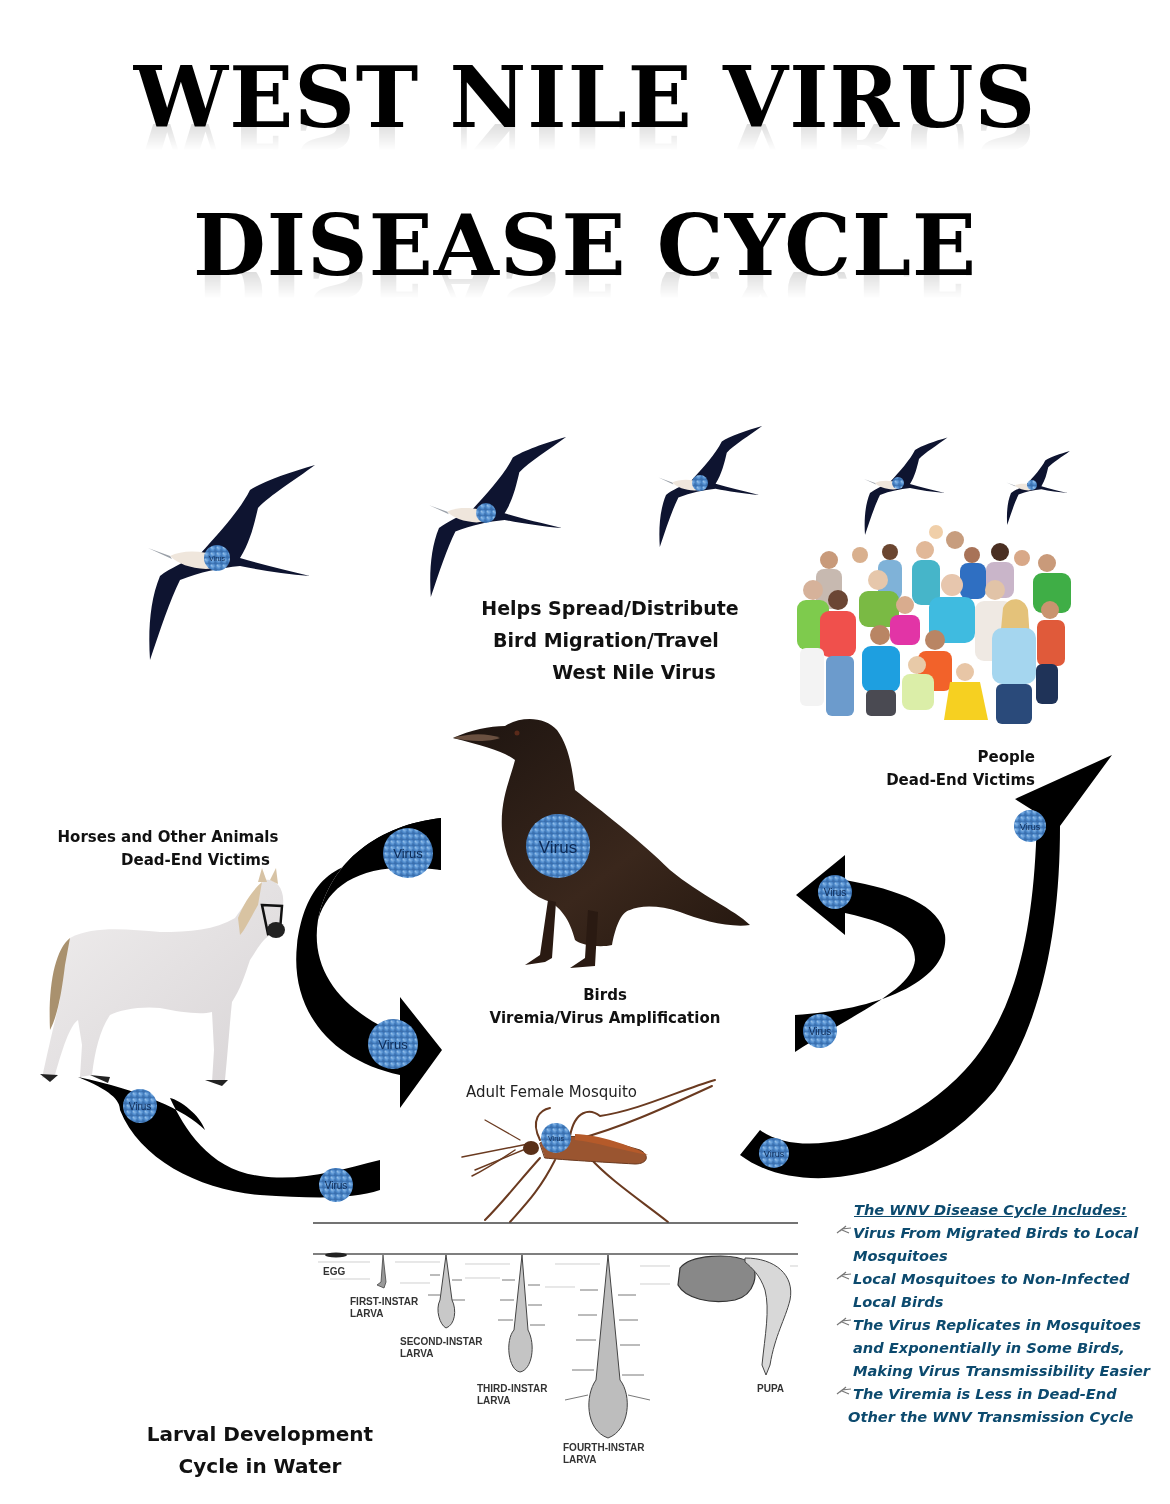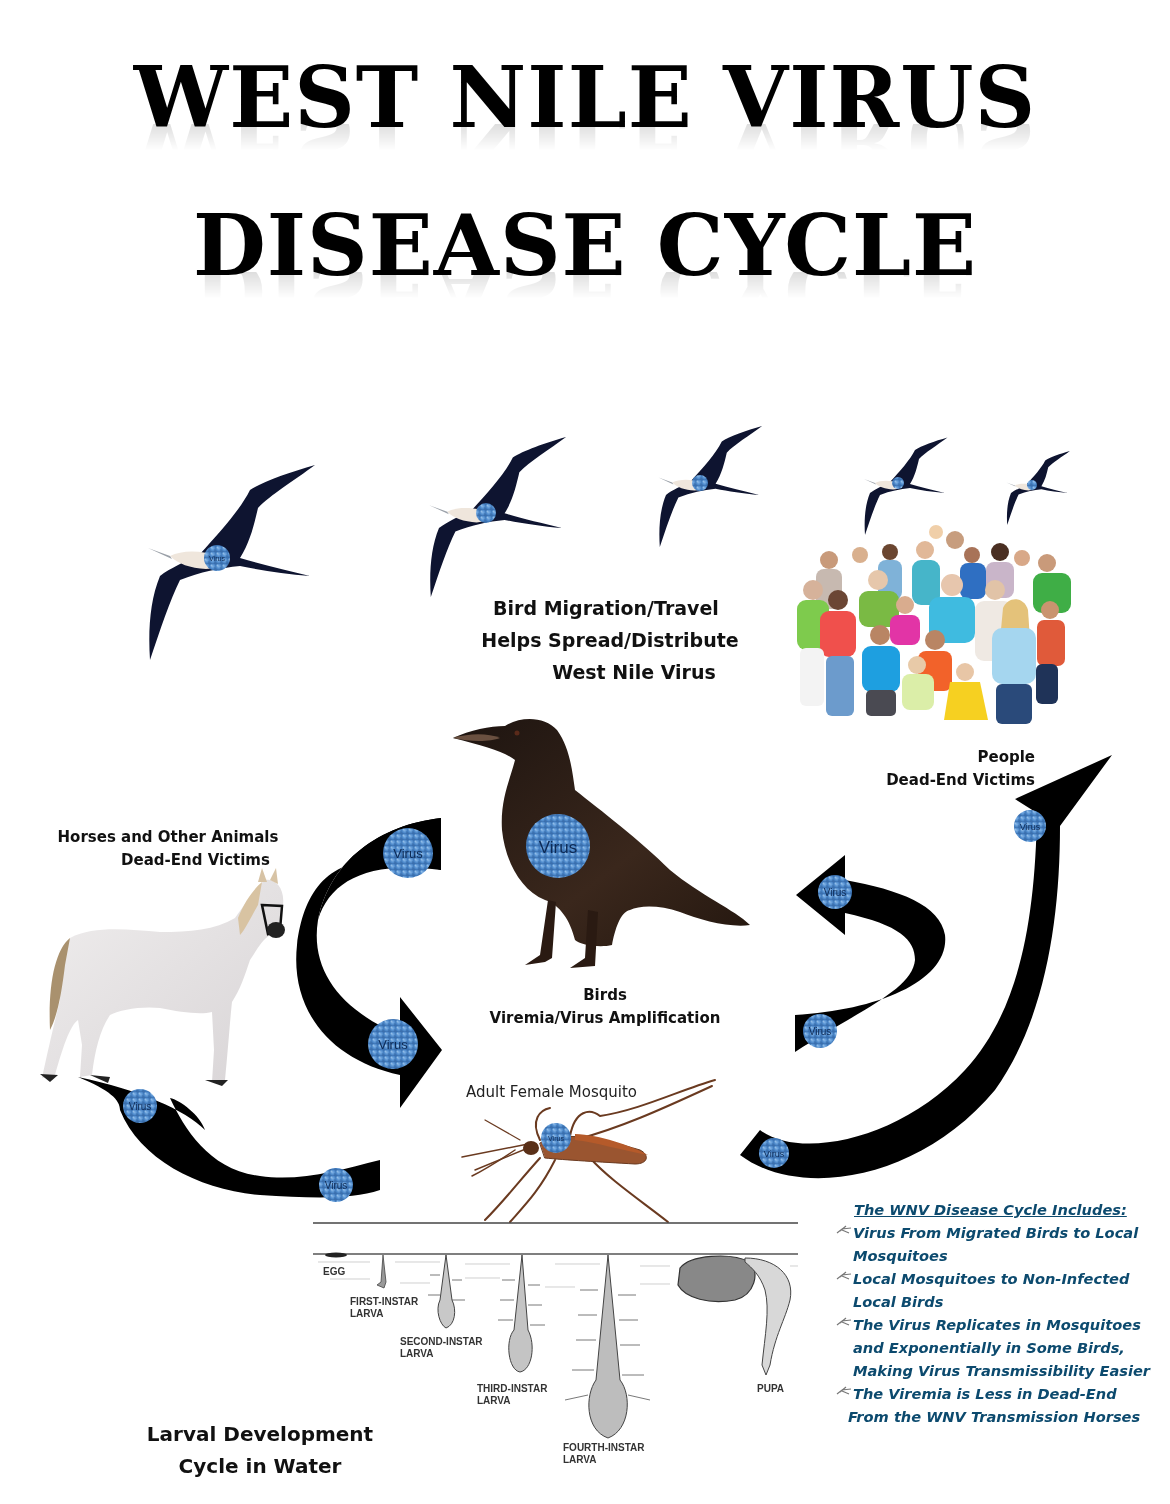--- a/index.html
+++ b/index.html
@@ -279,22 +279,22 @@
       <line x1="565" y1="1400" x2="588" y2="1395"></line>
         <line x1="628" y1="1395" x2="650" y2="1400"></line>
     </g>
 
     <path d="M 680 1268 C 690 1255, 730 1252, 750 1262 C 760 1272, 755 1295, 735 1300 C 710 1305, 685 1298, 678 1285 Z" fill="#888" stroke="#333" stroke-width="1.2"></path>
     <path d="M 745 1258 C 775 1258, 795 1275, 790 1300 C 785 1320, 775 1335, 770 1365 L 766 1375 L 762 1365 C 765 1335, 770 1310, 765 1290 C 760 1275, 752 1268, 745 1262 Z" fill="#d8d8d8" stroke="#444" stroke-width="1"></path>
   </g>
 </svg>
 
 <div class="caption mig" style="left:440px; top:592px; width:340px;">
+  <div>Helps Spread/Distribute</div>
   <div style="padding-right:8px;">Bird Migration/Travel</div>
-  <div>Helps Spread/Distribute</div>
   <div style="padding-left:48px;">West Nile Virus</div>
 </div>
 
 <div class="caption small-cap" style="left:835px; top:746px; width:200px;text-align:right;">
   <div>People</div>
   <div>Dead-End Victims</div>
 </div>
 
 <div class="caption small-cap" style="left:48px; top:826px; width:240px; text-align:center;">
   <div>Horses and Other Animals</div>
@@ -359,14 +359,14 @@
   </div>
   <div class="cont">and Exponentially  in Some Birds,</div>
   <div class="cont">Making Virus Transmissibility Easier</div>
 
   <div class="item">
     <svg class="mico" viewBox="0 0 16 10">
         <path d="M1 8 L6 4 L15 3 M4 6 L10 1 M6 5 L13 8" stroke="#777" stroke-width="1.2" fill="none"></path>
       </svg>
     <span>The Viremia is Less in Dead-End</span>
   </div>
-  <div class="last">From the WNV Transmission Horses</div>
+  <div class="last">Other the WNV Transmission Cycle</div>
 </div>
 
 </body></html>

